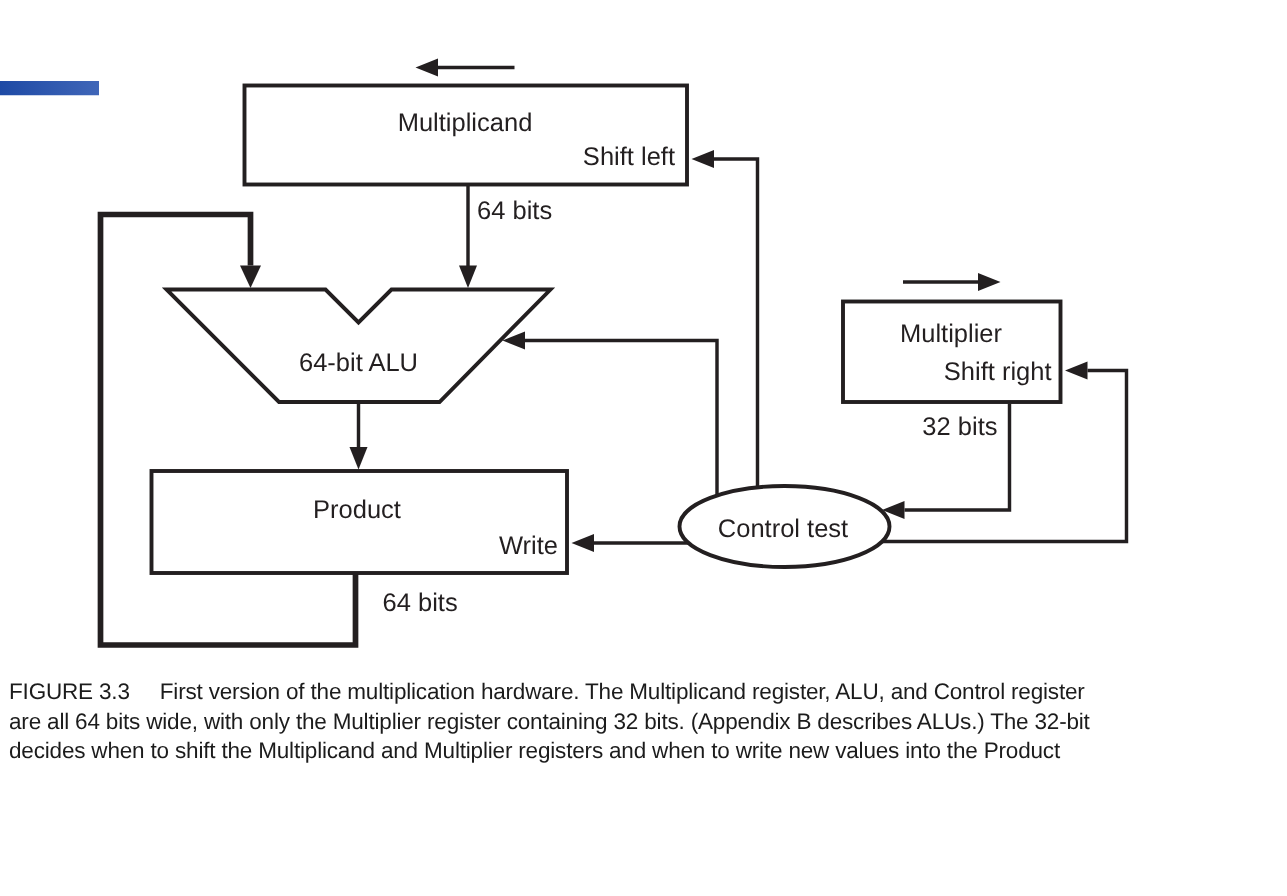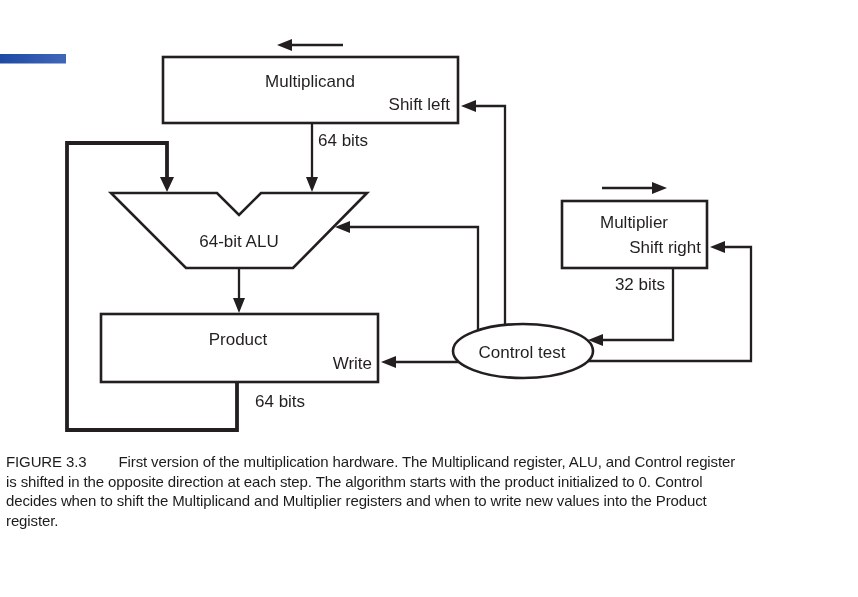--- a/index.html
+++ b/index.html
@@ -32,21 +32,21 @@
     width: 848px;
     color: #1c1c1c;
     font-size: 15px;
     line-height: 19.5px;
     letter-spacing: -0.12px;
   }
   .cap-line {
     white-space: pre;
   }
   .fig-label {
-    margin-right: 32px;
+    margin-right: 20px;
   }
 </style>
 </head>
 <body>
 
 <div class="stage">
 
   <svg class="diagram-svg" width="858" height="450" viewBox="0 0 858 450">
     <defs>
       <linearGradient id="accentGrad" x1="0" y1="0" x2="1" y2="0">
@@ -127,18 +127,17 @@
 
     <text x="634" y="228" text-anchor="middle">Multiplier</text>
     <text x="701" y="253" text-anchor="end">Shift right</text>
     <text x="665" y="290" text-anchor="end">32 bits</text>
 
     <text x="522" y="358" text-anchor="middle">Control test</text>
   </svg>
 
   <div class="caption">
     <div class="cap-line"><span class="fig-label">FIGURE 3.3</span><span>First version of the multiplication hardware. The Multiplicand register, ALU, and Control register</span></div>
-    <div class="cap-line">is shifted in the opposite direction at each step. The algorithm starts with the product initialized to 0. Control</div>
+    <div class="cap-line">are all 64 bits wide, with only the Multiplier register containing 32 bits. (Appendix B describes ALUs.) The 32-bit</div>
     <div class="cap-line">decides when to shift the Multiplicand and Multiplier registers and when to write new values into the Product</div>
-    <div class="cap-line">register.</div>
   </div>
 
 </div>
 
 </body></html>

